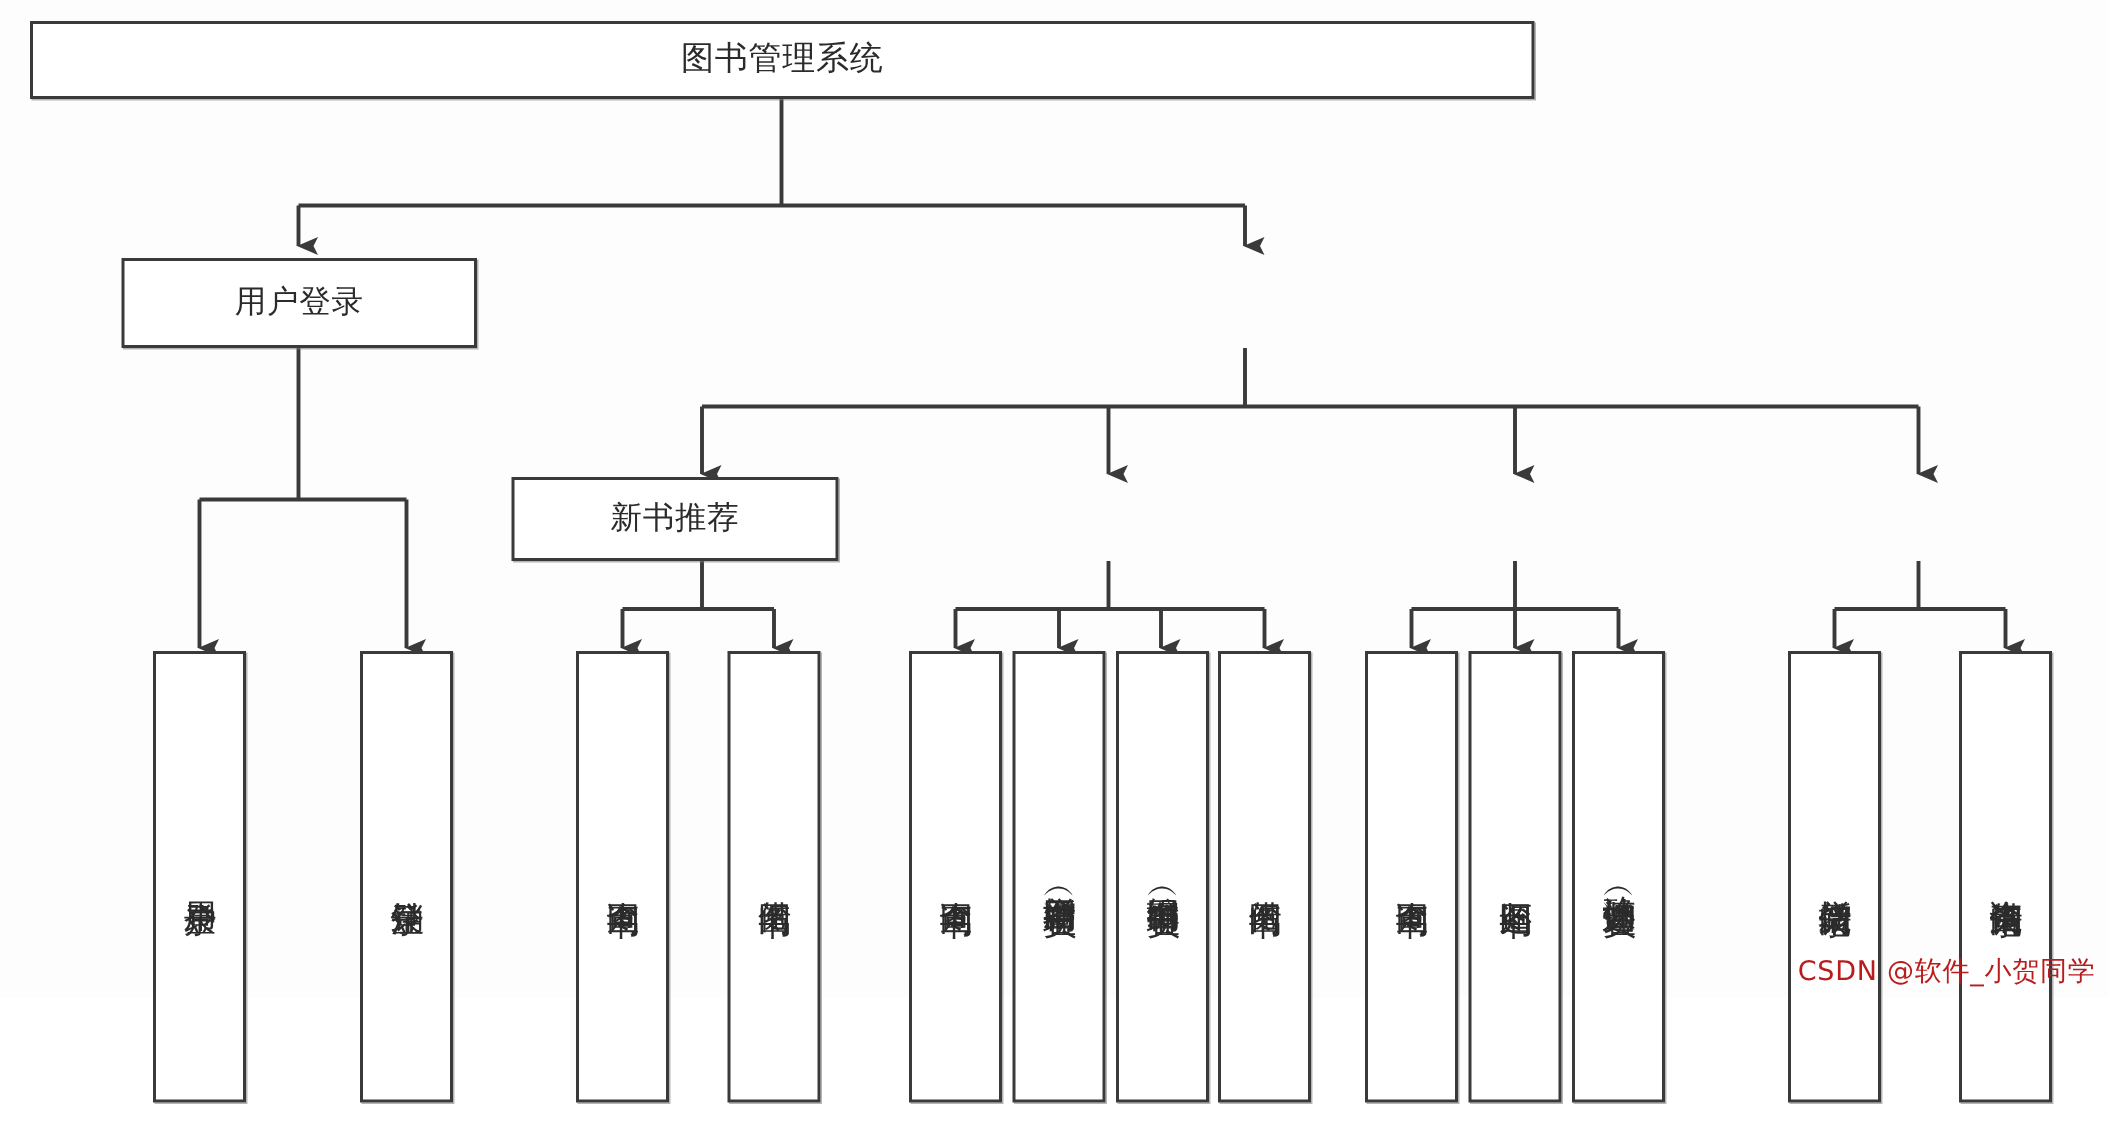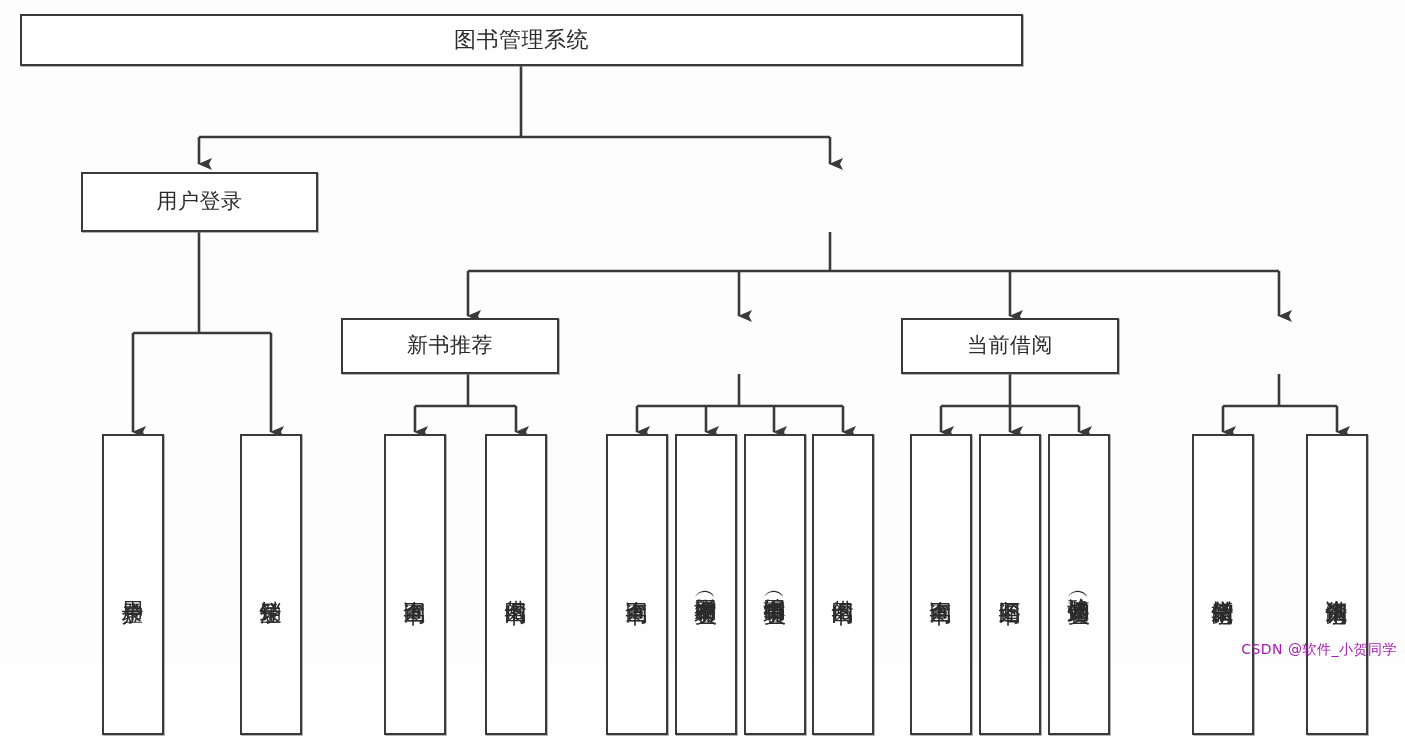--- a/index.html
+++ b/index.html
@@ -58,22 +58,22 @@
     line-height: 1.32;
     letter-spacing: 1px;
     text-align: center;
     white-space: nowrap;
     max-height: 290px;
   }
   .watermark {
     position: absolute;
     right: 8px;
     bottom: 6px;
-    font-size: 14px;
-    color: #a21caf;
+    font-size: 18px;
+    color: #b91c1c;
     letter-spacing: 0.5px;
     white-space: nowrap;
     user-select: none;
   }
 </style>
 </head>
 <body>
 
 <div id="diagram-root">
 
@@ -150,23 +150,20 @@
   <div class="nodebox" style="left:81px; top:172px; width:237px; height:60px;">
     <span class="label-h">用户登录</span>
   </div>
 
 
   <div class="nodebox" style="left:341px; top:318px; width:218px; height:56px;">
     <span class="label-h">新书推荐</span>
   </div>
 
 
-  <div class="nodebox" style="left:901px; top:318px; width:218px; height:56px;">
-    <span class="label-h">当前借阅</span>
-  </div>
 
 
   <div class="nodebox leaf" style="left:102px; top:434px; width:62px; height:301px;">
     <span class="label-v">用户登录</span>
   </div>
 
   <div class="nodebox leaf" style="left:240px; top:434px; width:62px; height:301px;">
     <span class="label-v">注销登录</span>
   </div>
 

